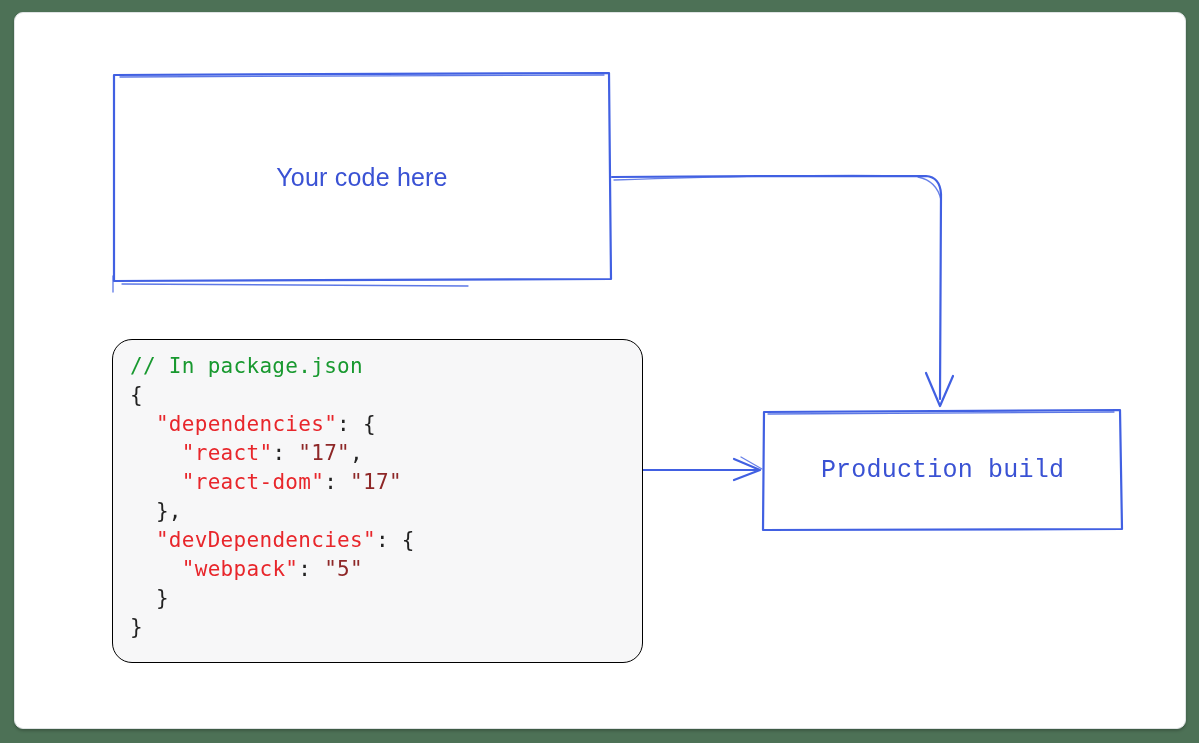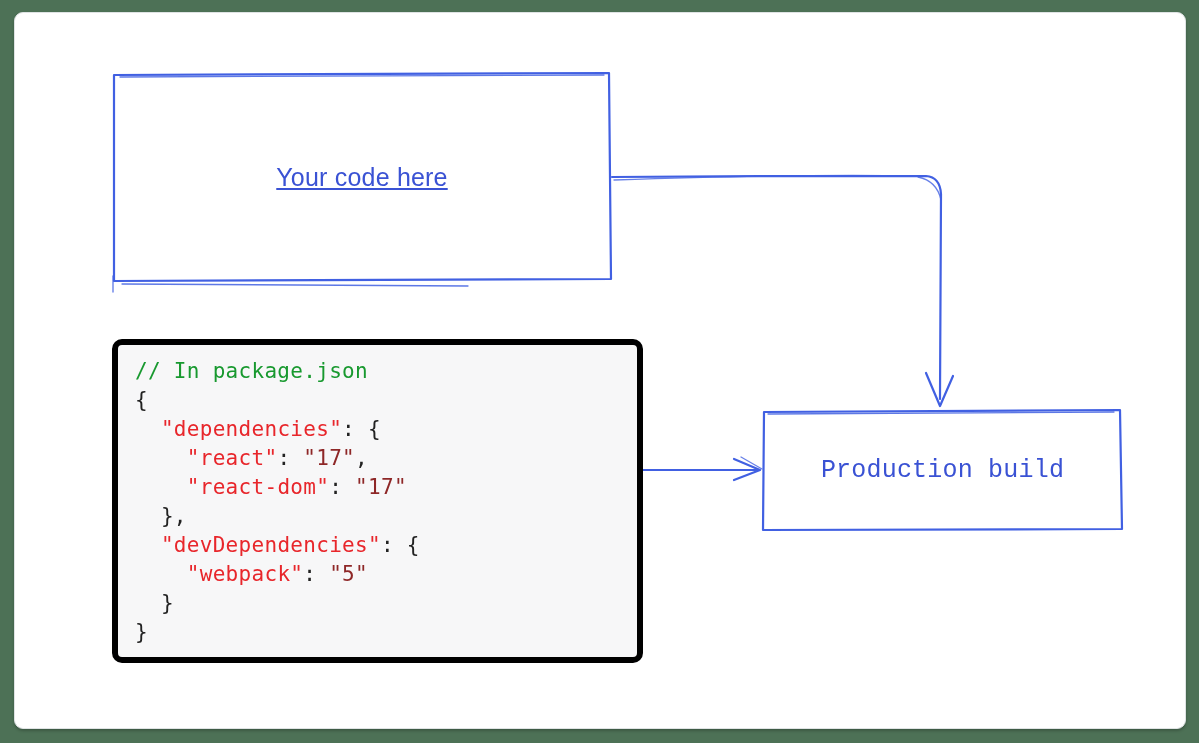--- a/index.html
+++ b/index.html
@@ -37,31 +37,31 @@
   .box-label {
     position: absolute;
     display: flex;
     align-items: center;
     justify-content: center;
     color: #3a52d4;
     font-size: 25px;
     letter-spacing: 0.2px;
     text-align: center;
   }
-  .label-your-code { left: 113px; top: 73px; width: 498px; height: 208px; text-decoration: underline; }
+  .label-your-code { left: 113px; top: 73px; width: 498px; height: 208px; }
   .label-production { left: 763px; top: 411px; width: 359px; height: 119px; font-family: Liberation Mono, monospace; }
   .code-panel {
     position: absolute;
     left: 112px;
     top: 339px;
     width: 531px;
     height: 324px;
     background: #f7f7f8;
-    border: 6px solid #000000;
-    border-radius: 10px;
+    border: 1px solid #000000;
+    border-radius: 20px;
     box-sizing: border-box;
     padding: 12px 0 0 17px;
     font-family: "DejaVu Sans Mono", "Liberation Mono", monospace;
     font-size: 21px;
     line-height: 29px;
     letter-spacing: 0.3px;
   }
   .code-line { white-space: pre; }
   .code-line span { white-space: pre; }
   .c-comment { color: #18992f; }

